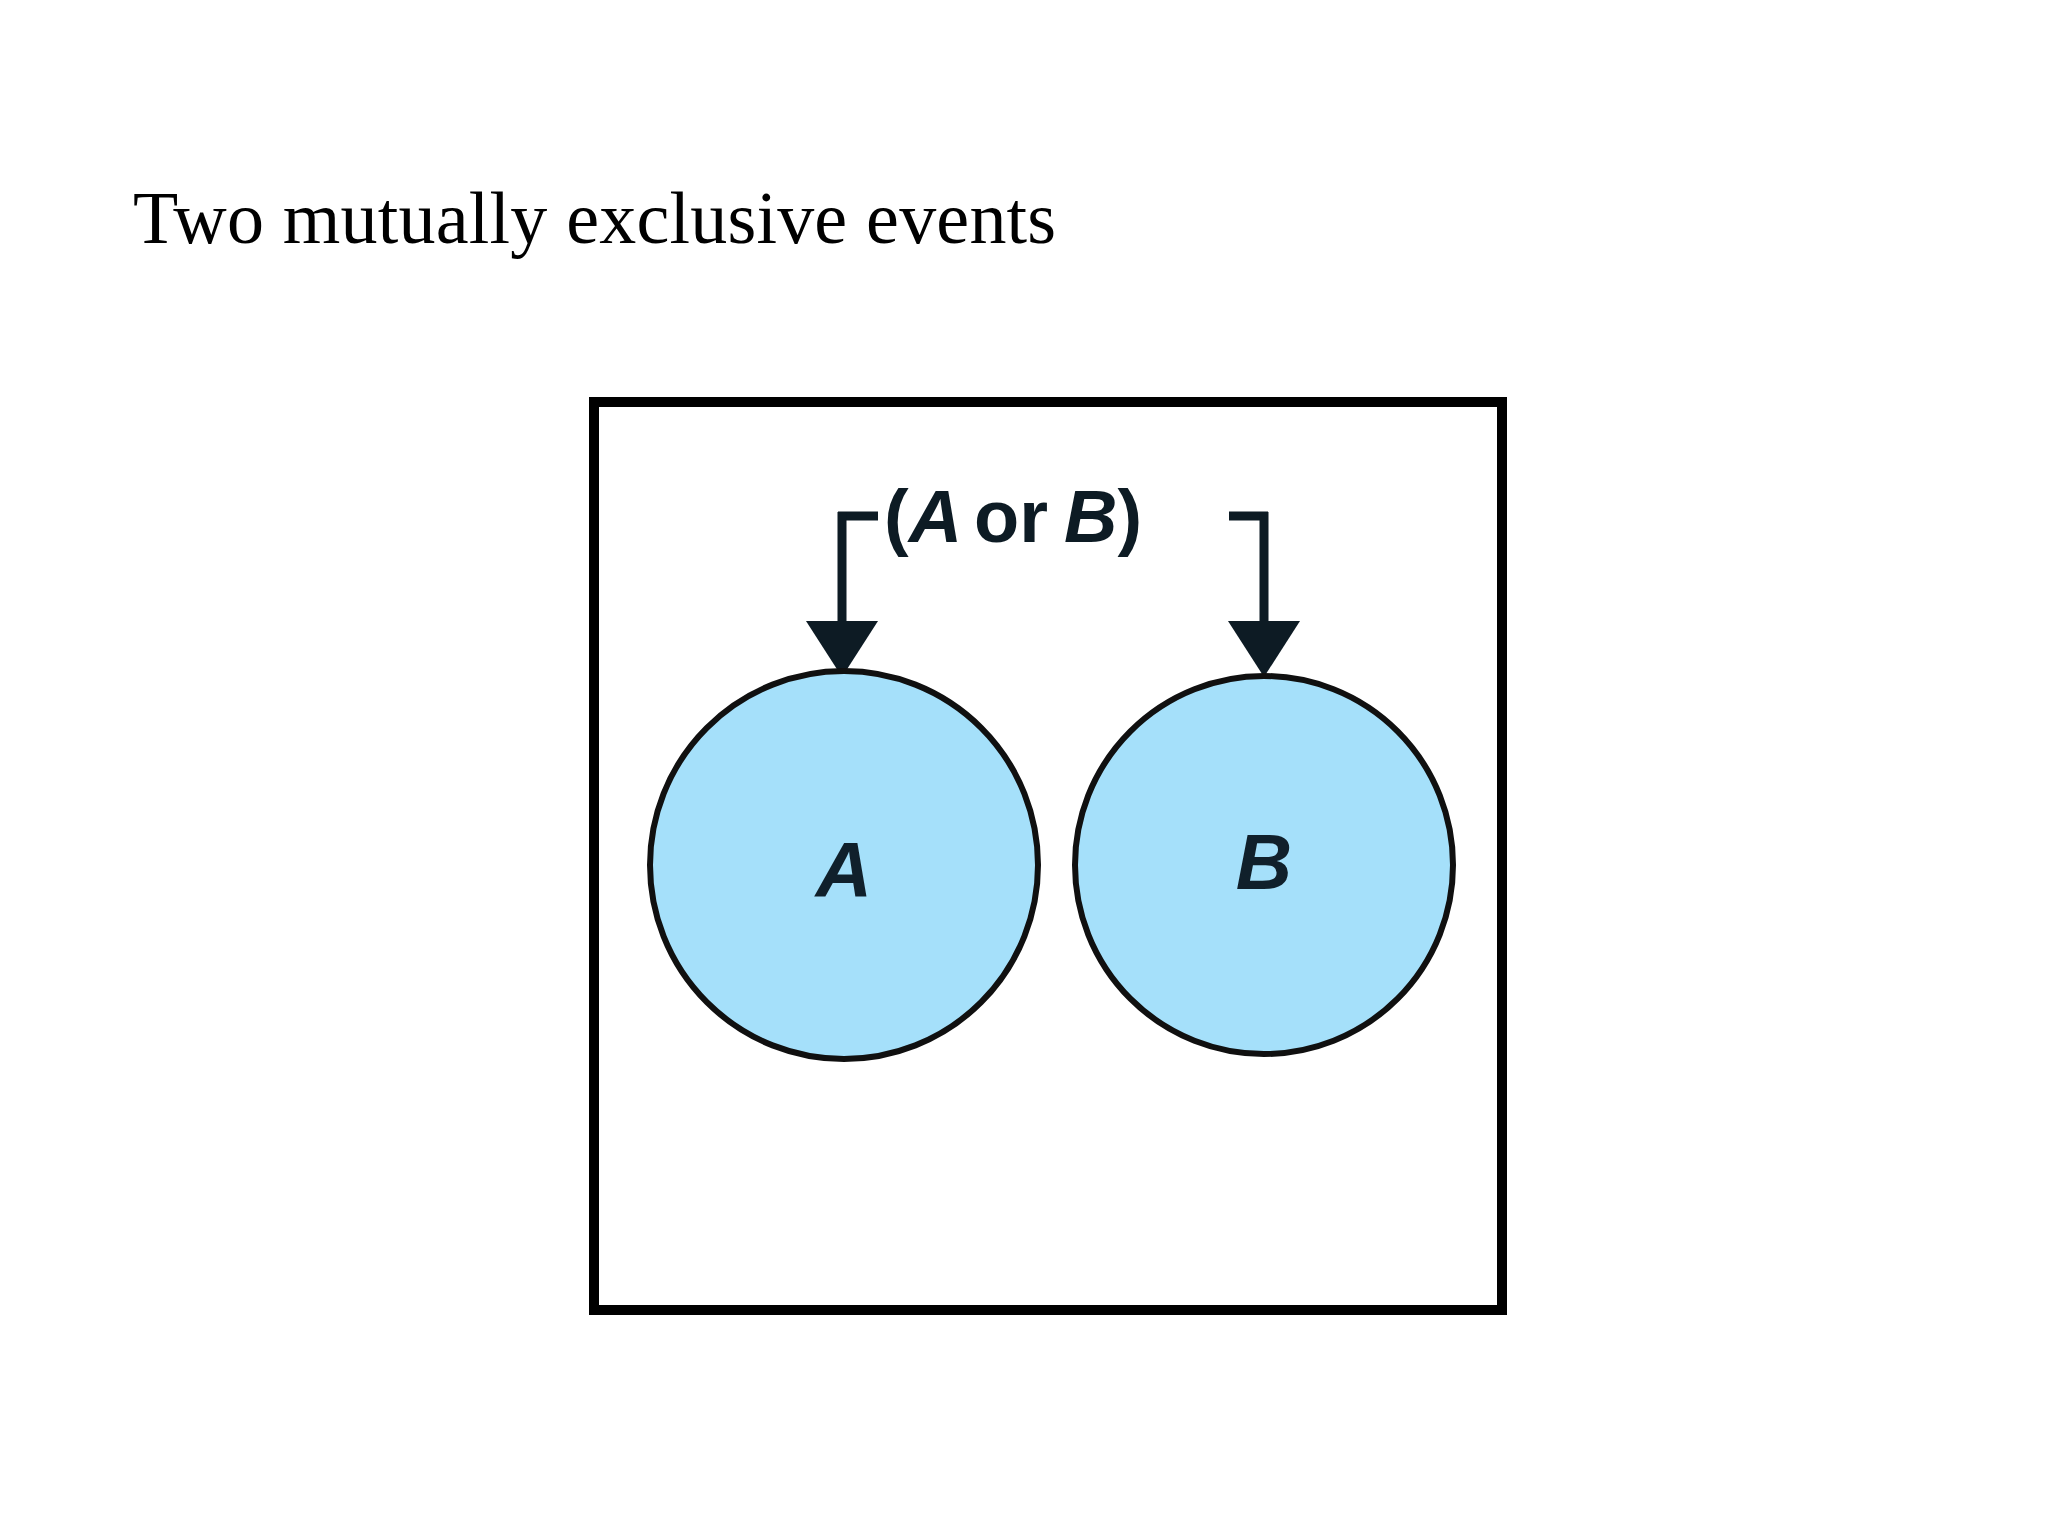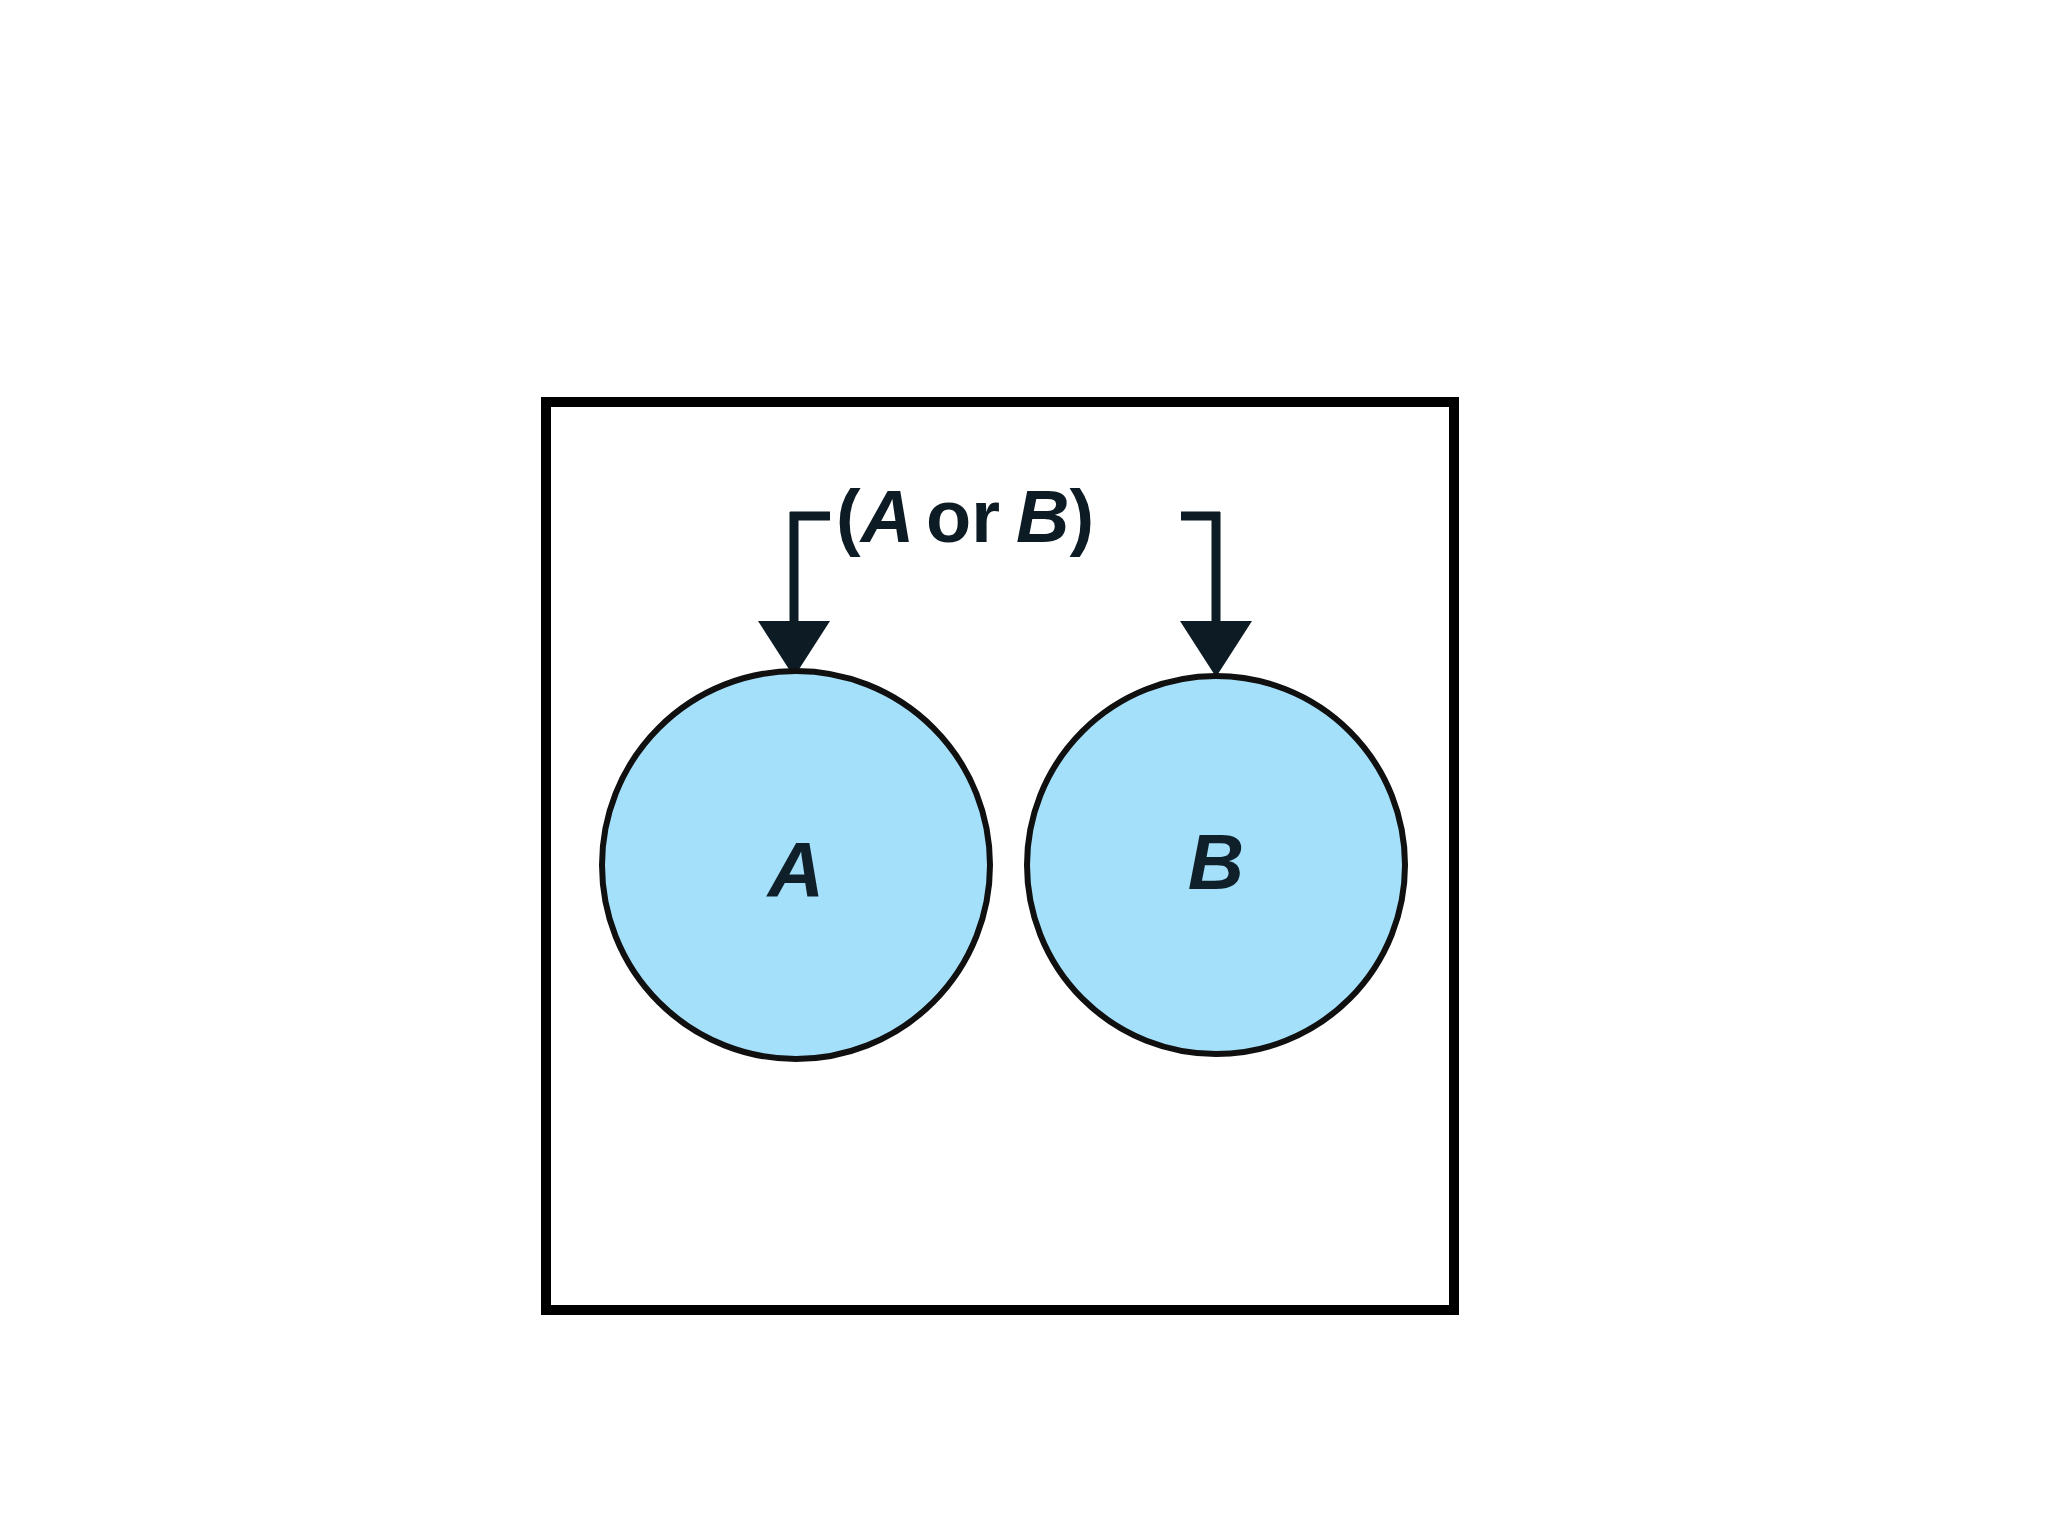--- a/index.html
+++ b/index.html
@@ -33,21 +33,21 @@
     line-height: 84px;
     font-weight: 400;
     color: #000000;
     letter-spacing: 0.2px;
     white-space: nowrap;
   }
 
   
   #diagram-figure {
     position: absolute;
-    left: 536px;
+    left: 584px;
     top: 392px;
     width: 930px;
     height: 930px;
   }
   #diagram-svg {
     display: block;
     width: 930px;
     height: 930px;
   }
 
@@ -74,20 +74,21 @@
     fill: #10202b;
     text-anchor: middle;
     dominant-baseline: central;
   }
 </style>
 </head>
 <body>
 
 <div id="slide" style="background: rgb(255, 255, 255);">
 
+  <div id="slide-title" style="color: rgb(0, 0, 0);">Two mutually exclusive events</div>
 
   <div id="diagram-figure">
     <svg id="diagram-svg" viewBox="0 0 930 930" xmlns="http://www.w3.org/2000/svg">
 
       <rect x="10" y="10" width="908" height="908" fill="#ffffff" stroke="#000000" stroke-width="10"></rect>
 
       <line x1="254" y1="124" x2="294" y2="124" stroke="#0d1b24" stroke-width="9" stroke-linecap="butt"></line>
 
       <line x1="258" y1="120" x2="258" y2="232" stroke="#0d1b24" stroke-width="9" stroke-linecap="butt"></line>
 

